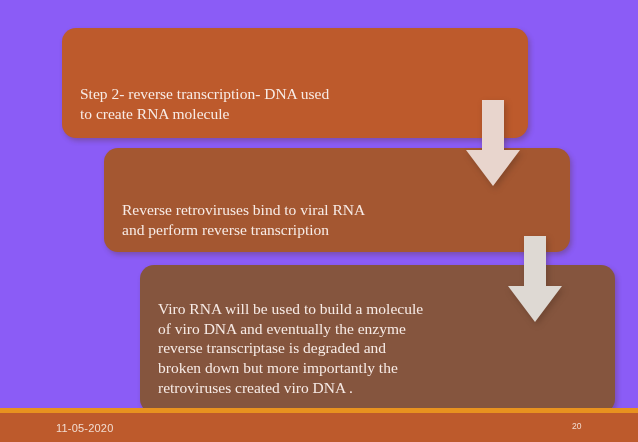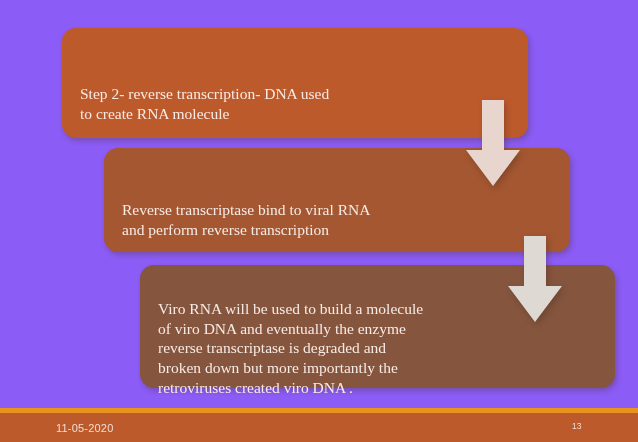--- a/index.html
+++ b/index.html
@@ -53,21 +53,21 @@
     background: #a45731;
     font-size: 15.5px;
     padding: 32px 0 0 18px;
     z-index: 2;
   }
 
   #box3 {
     left: 140px;
     top: 265px;
     width: 475px;
-    height: 123px;
+    height: 148px;
     background: #85553e;
     font-size: 15.5px;
     padding: 14px 0 0 18px;
     z-index: 1;
   }
 
   
   .down-arrow {
     position: absolute;
     z-index: 6;
@@ -121,21 +121,21 @@
 <body>
 
 <div id="slide">
 
   <div id="box1" class="proc-box">
     <span>Step 2- reverse transcription- DNA used
 to create RNA molecule</span>
   </div>
 
   <div id="box2" class="proc-box">
-    <span>Reverse transcriptase bind to viral RNA
+    <span>Reverse retroviruses bind to viral RNA
 and perform reverse transcription</span>
   </div>
 
   <div id="box3" class="proc-box">
     <span>Viro RNA will be used to build a molecule
 of viro DNA and eventually the enzyme
 reverse transcriptase is degraded and
 broken down but more importantly the
 retroviruses created viro DNA .</span>
   </div>
@@ -148,15 +148,15 @@
 
   <div id="arrow2" class="down-arrow">
     <svg width="54" height="86" viewBox="0 0 54 86" xmlns="http://www.w3.org/2000/svg">
       <polygon points="16,0 38,0 38,50 54,50 27,86 0,50 16,50" fill="#ded9d3"></polygon>
     </svg>
   </div>
 
   <div id="footer-stripe"></div>
   <div id="footer-band"></div>
   <div id="footer-date">11-05-2020</div>
-  <div id="footer-slide-number">13</div>
+  <div id="footer-slide-number">20</div>
 
 </div>
 
 </body></html>

